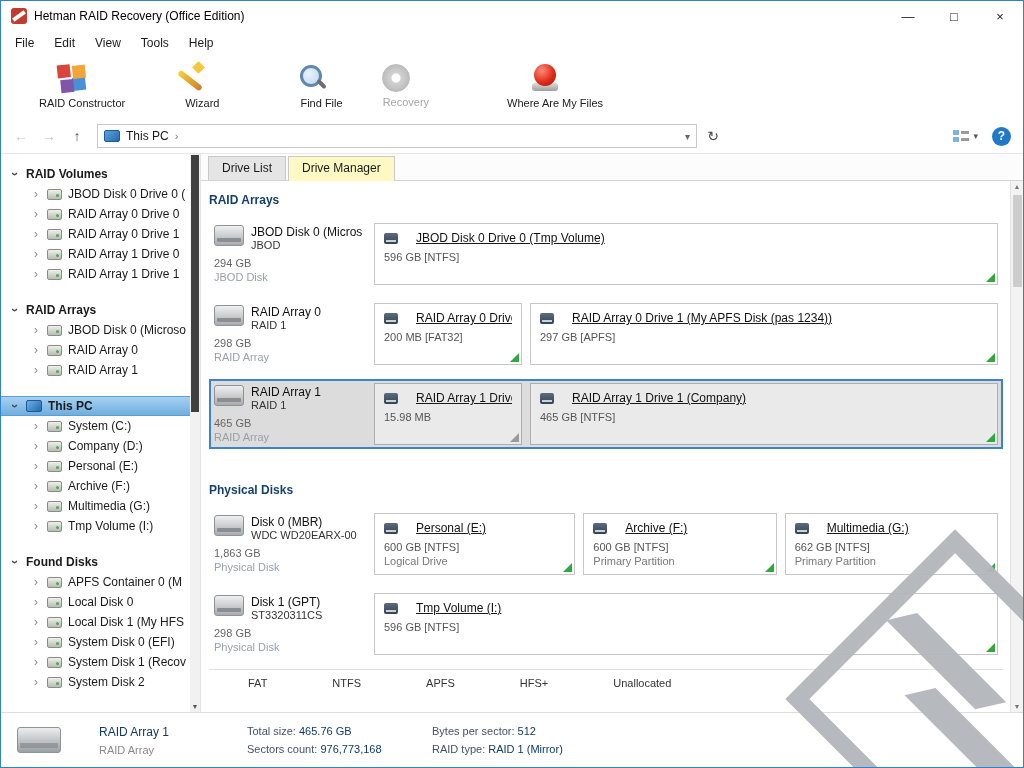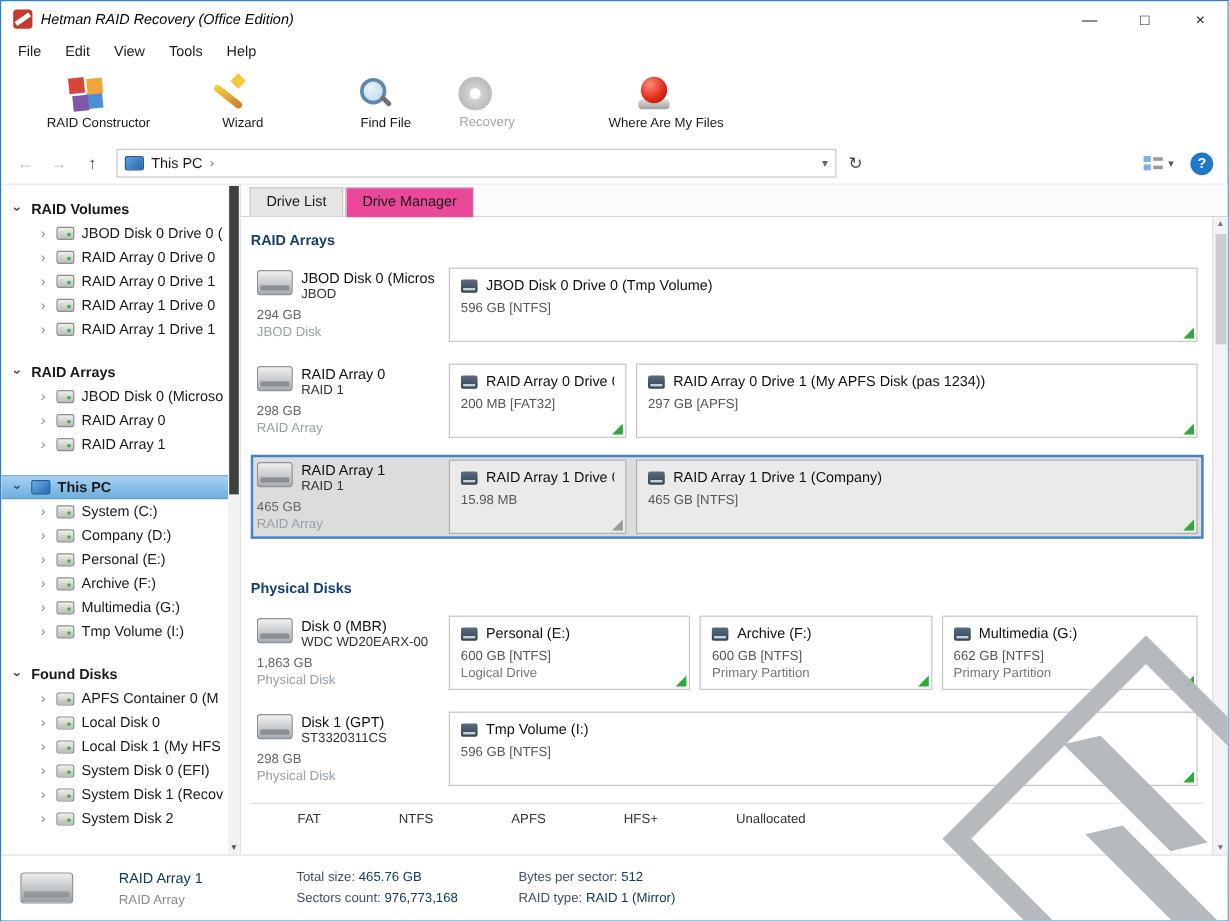--- a/index.html
+++ b/index.html
@@ -6,21 +6,21 @@
   :root{
     --fsGreen:#2fa83c; --fsOrange:#ef8b00; --fsGray:#9a9a9a;
     --accent:#3c84c6; --navy:#15406e; --helpBlue:#1f78c8;
   }
   body{ width:1024px; height:768px; overflow:hidden;
         font-family:"Liberation Sans","DejaVu Sans",sans-serif; font-size:12px; color:#1a1a1a; background:#fff;}
   .window{ position:relative; width:1024px; height:768px; border:1px solid #2f81c9;
            background:#fff; display:flex; flex-direction:column; overflow:hidden;}
 
   
-  .titlebar{ flex:0 0 30px; display:flex; align-items:center; padding-left:10px;font-style:italic;}
+  .titlebar{ flex:0 0 30px; display:flex; align-items:center; padding-left:10px;}
   .app-icon{ width:16px; height:16px; margin-right:7px; background:#c23b2e; border-radius:3px;
              position:relative; overflow:hidden; flex:0 0 auto;}
   .app-icon::after{ content:""; position:absolute; left:1px; top:6px; width:14px; height:4px;
                     background:#fff; transform:rotate(-35deg);}
   .win-title{ font-size:12px; color:#000;}
   .win-controls{ margin-left:auto; display:flex; height:30px;}
   .win-btn{ width:46px; display:flex; align-items:center; justify-content:center;
             font-size:13px; color:#222; cursor:default;}
 
   
@@ -104,42 +104,42 @@
                 background:linear-gradient(135deg,#6db0e8,#2569ad);}
   .sb-scroll{ position:absolute; top:0; right:0; bottom:0; width:10px; background:#f1f1f1;}
   .sb-thumb{ position:absolute; top:1px; left:1px; width:8px; height:46%; background:#3f3f3f;}
   .sb-down{ position:absolute; bottom:2px; left:0; width:10px; text-align:center; font-size:7px; color:#555;}
 
   
   .main{ flex:1 1 auto; min-width:0; display:flex; flex-direction:column; position:relative;}
   .tabbar{ flex:0 0 27px; display:flex; align-items:flex-end; gap:2px; padding-left:7px;
            border-bottom:1px solid #d4d4d4; background:#fcfcfc;}
   .tab{ padding:4px 13px 5px; border:1px solid #c9c9c9; border-bottom:none; background:#e5e5e5; font-size:12px;}
-  .tab.active{ background:#ec4899; position:relative; top:1px; padding-bottom:6px;}
+  .tab.active{ background:#fef9c3; position:relative; top:1px; padding-bottom:6px;}
   .panel{ flex:1 1 auto; min-height:0; overflow:hidden; padding:8px 20px 0 8px; background:#fff;}
   .section-title{ color:var(--navy); font-weight:bold; font-size:12px; margin:4px 0 12px;}
   .section-title.second{ margin-top:34px;}
   .disk-row{ display:flex; gap:8px; border:2px solid transparent; padding:2px 3px; margin-bottom:10px; min-height:70px;}
   .disk-row.selected{ border-color:var(--accent); background:#dcdcdc;}
   .disk-row.selected .part{ background:#eaeaea; border-color:#aeaeae;}
   .disk-info{ flex:0 0 152px; padding-top:2px; overflow:hidden;}
   .disk-id{ display:flex; gap:7px;}
   .hdd-big{ width:30px; height:21px; flex:0 0 auto; border:1px solid #8d9296; border-radius:3px;
             background:linear-gradient(#f0f0f0,#a8acb0); position:relative;}
   .hdd-big::after{ content:""; position:absolute; left:2px; right:2px; bottom:3px; height:4px;
                    background:#888e92; border-radius:1px;}
   .disk-name{ font-size:12px; color:#111; white-space:nowrap;}
   .disk-model{ font-size:11px; color:#333; white-space:nowrap;}
   .disk-size{ font-size:11px; color:#666; margin-top:6px;}
   .disk-kind{ font-size:11px; color:#98a0a8; margin-top:2px;}
   .partitions{ flex:1 1 auto; min-width:0; display:flex; gap:8px;}
   .part{ position:relative; flex:1 1 auto; min-width:0; border:1px solid #c6c6c6; background:#fff;
          padding:7px 9px 4px; overflow:hidden;}
   .part.narrow{ flex:0 0 148px;}
-  .part-head{ display:flex; align-items:center; gap:7px; white-space:nowrap; overflow:hidden;}
+  .part-head{ display:flex; align-items:center; gap:18px; white-space:nowrap; overflow:hidden;text-decoration:underline;}
   .part-ico{ width:14px; height:11px; flex:0 0 auto; border-radius:2px; background:linear-gradient(#5a6c80,#36434f);
              position:relative;}
   .part-ico::after{ content:""; position:absolute; left:2px; bottom:2px; width:10px; height:2px; background:#c6d2dc;}
   .part-name{ font-size:12px; color:#111;}
   .part-info{ font-size:11px; color:#555; margin-top:6px;}
   .part-sub{ font-size:11px; color:#777; margin-top:2px; min-height:12px;}
   .corner{ position:absolute; right:2px; bottom:2px; width:0; height:0; border-style:solid;
            border-width:0 0 9px 9px; border-color:transparent;}
   .corner-green{ border-bottom-color:var(--fsGreen);}
   .corner-orange{ border-bottom-color:var(--fsOrange);}

